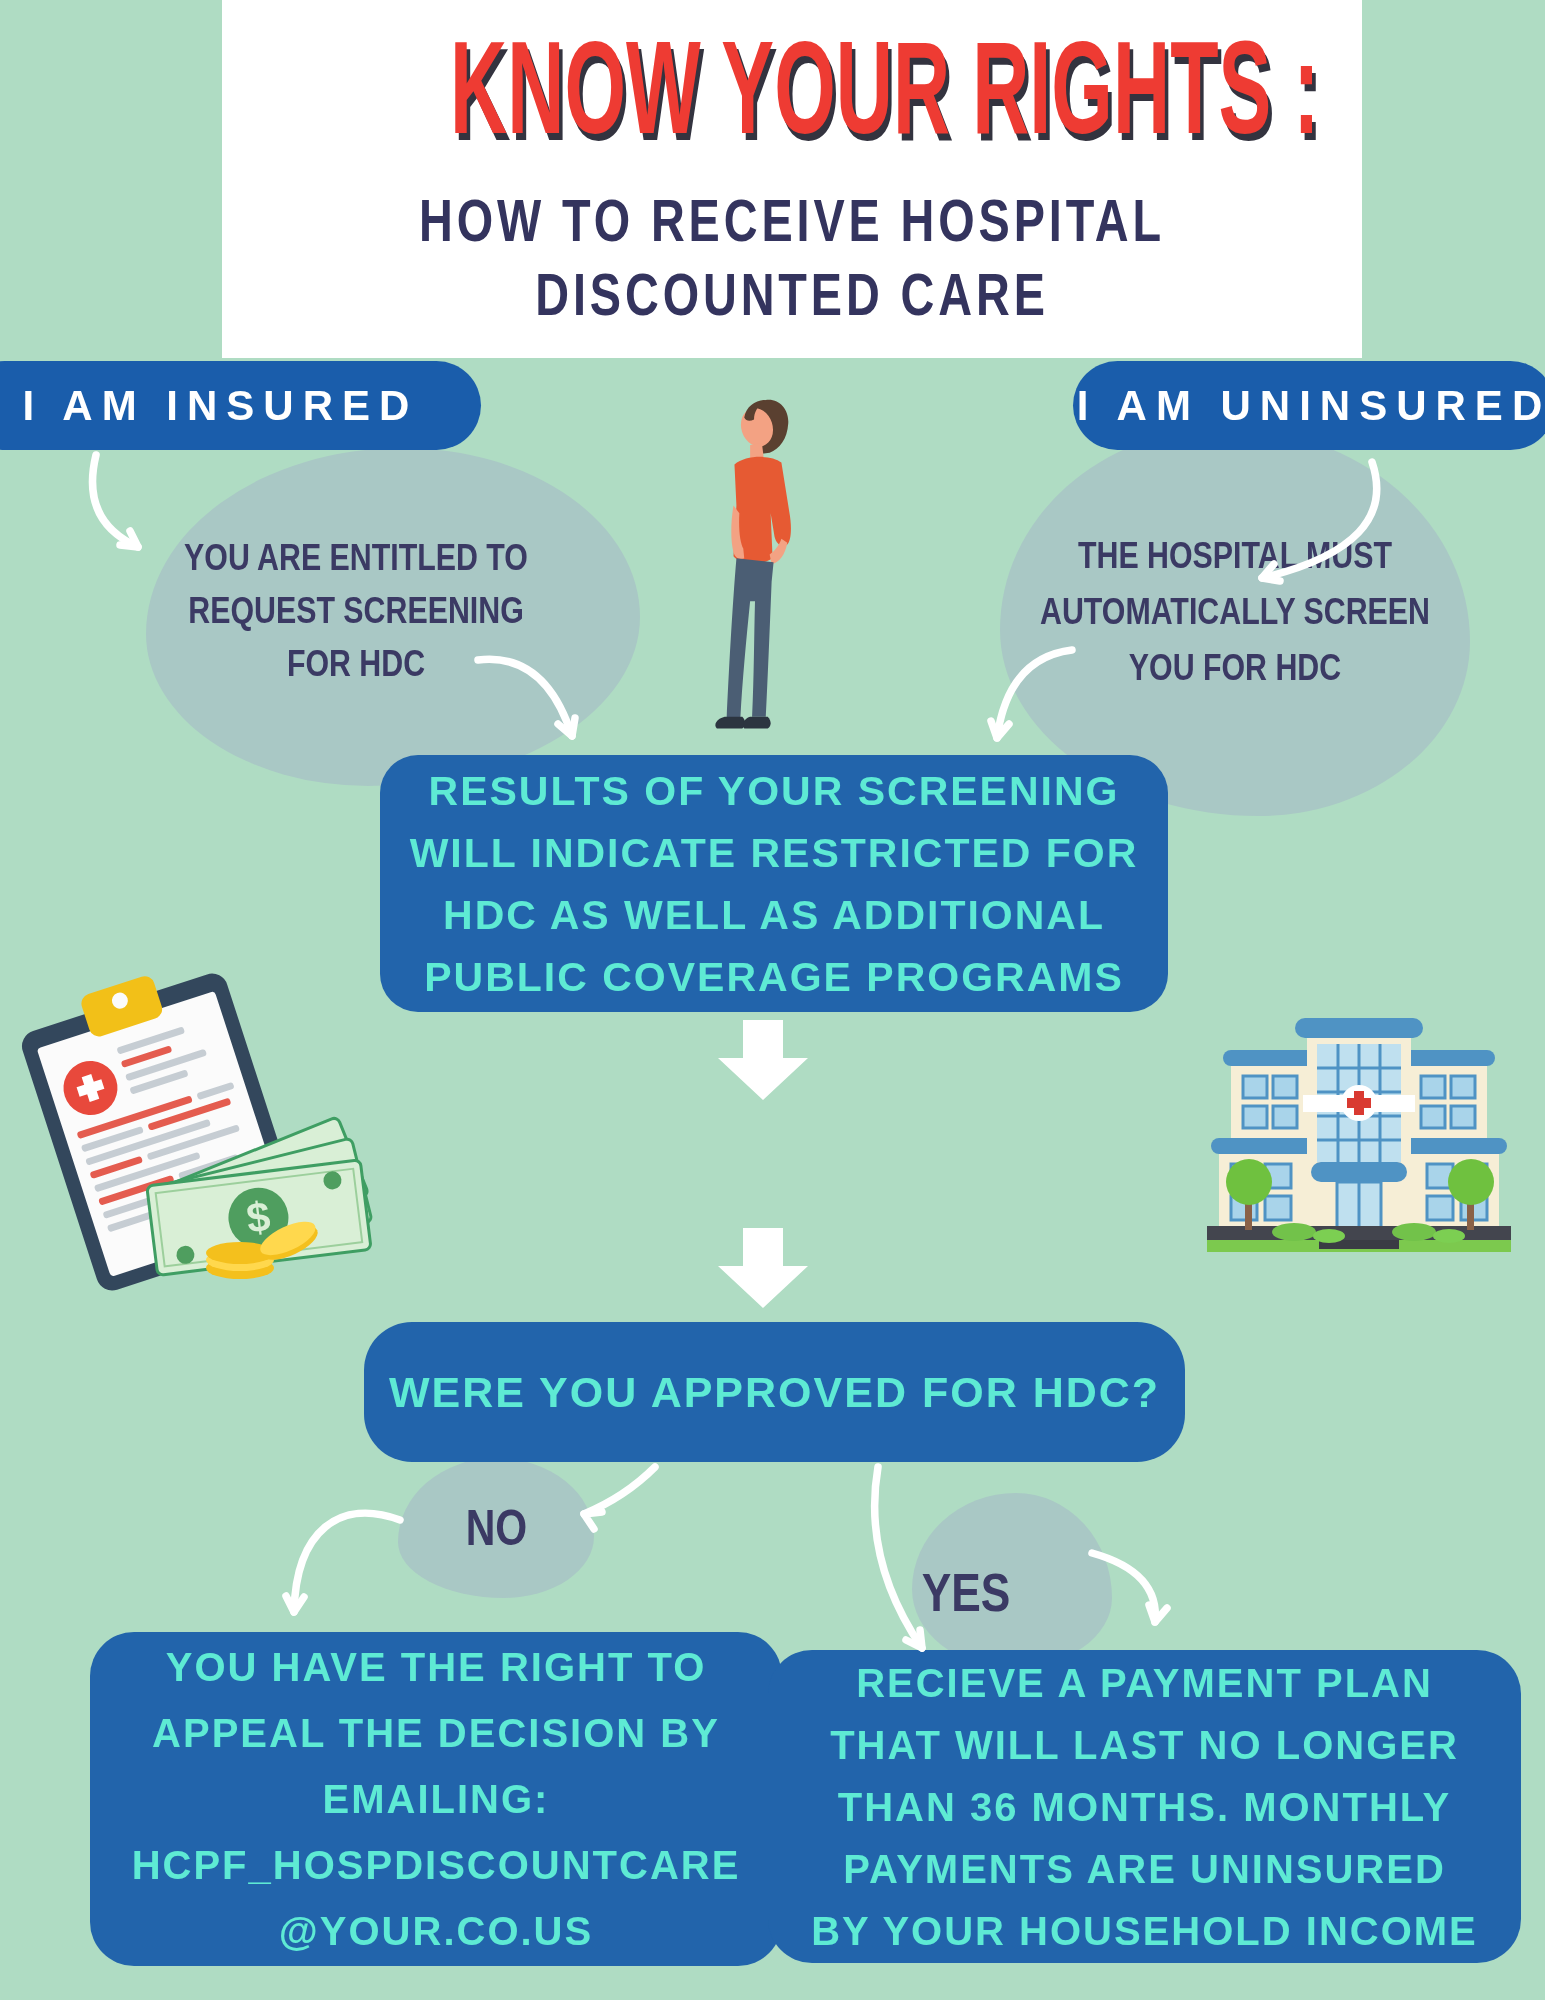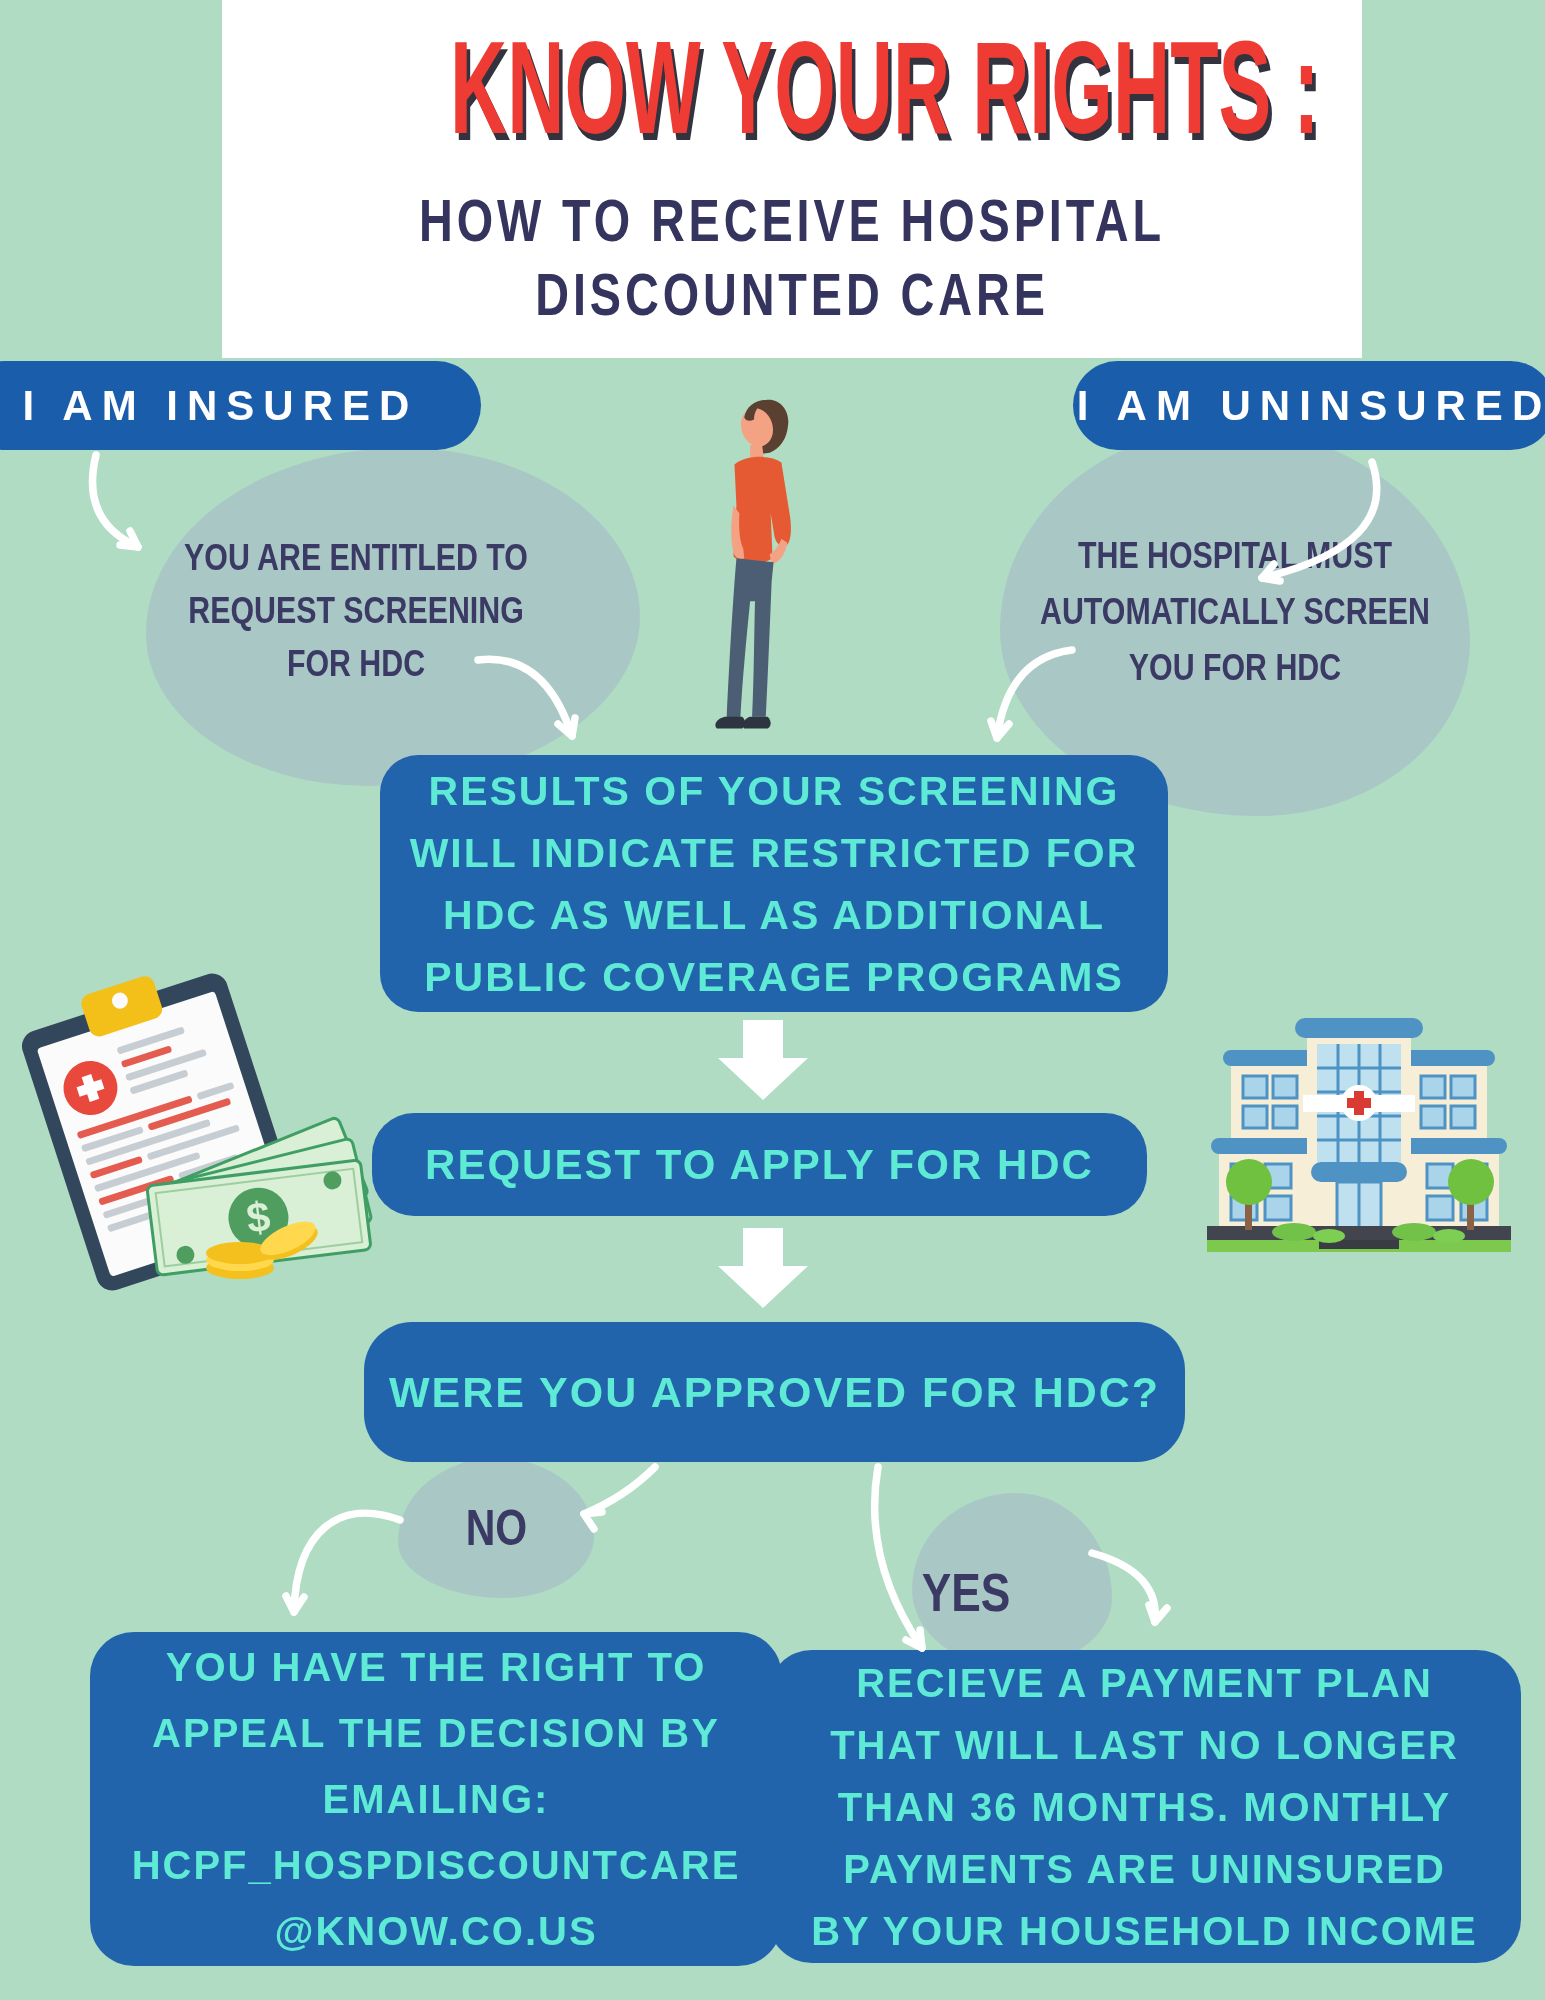--- a/index.html
+++ b/index.html
@@ -62,41 +62,38 @@
     <div>YOU FOR HDC</div>
   </div>
 
   <div class="abs bluebox" style="left:380px;top:755px;width:788px;height:257px;border-radius:38px;font-size:41px;line-height:62px;">
     <div class="boxline">RESULTS OF YOUR SCREENING</div>
     <div class="boxline">WILL INDICATE RESTRICTED FOR</div>
     <div class="boxline">HDC AS WELL AS ADDITIONAL</div>
     <div class="boxline">PUBLIC COVERAGE PROGRAMS</div>
   </div>
 
-  <div class="abs bluebox" style="left:372px;top:1113px;width:775px;height:103px;border-radius:42px;font-size:42px;">
-    <div class="boxline">REQUEST TO APPLY FOR HDC</div>
-  </div>
 
   <div class="abs bluebox" style="left:364px;top:1322px;width:821px;height:140px;border-radius:48px;font-size:43px;">
     <div class="boxline">WERE YOU APPROVED FOR HDC?</div>
   </div>
 
   <div class="abs notetext" style="left:398px;top:1458px;width:196px;height:140px;display:flex;align-items:center;justify-content:center;">
     <span class="cond" style="font-size:50px;">NO</span>
   </div>
   <div class="abs notetext" style="left:912px;top:1493px;width:200px;height:175px;display:flex;align-items:center;justify-content:flex-start;padding-top:22px;box-sizing:border-box;">
     <span class="cond" style="font-size:54px;">YES</span>
   </div>
 
   <div class="abs bluebox" style="left:42px;top:1632px;width:692px;height:334px;border-radius:44px;font-size:40px;line-height:66px;margin-left:48px;">
     <div class="boxline">YOU HAVE THE RIGHT TO</div>
     <div class="boxline">APPEAL THE DECISION BY</div>
     <div class="boxline">EMAILING:</div>
     <div class="boxline">HCPF_HOSPDISCOUNTCARE</div>
-    <div class="boxline">@KNOW.CO.US</div>
+    <div class="boxline">@YOUR.CO.US</div>
   </div>
   <div class="abs bluebox" style="left:768px;top:1650px;width:753px;height:313px;border-radius:44px;font-size:40px;line-height:62px;">
     <div class="boxline">RECIEVE A PAYMENT PLAN</div>
     <div class="boxline">THAT WILL LAST NO LONGER</div>
     <div class="boxline">THAN 36 MONTHS. MONTHLY</div>
     <div class="boxline">PAYMENTS ARE UNINSURED</div>
     <div class="boxline">BY YOUR HOUSEHOLD INCOME</div>
   </div>
 
   <svg class="abs" style="left:700px;top:396px;" width="110" height="352" viewBox="0 0 110 360">

